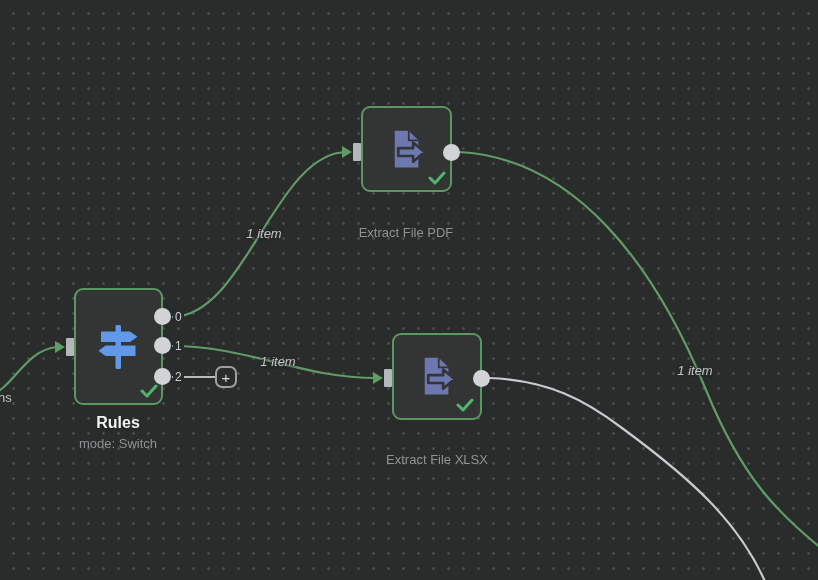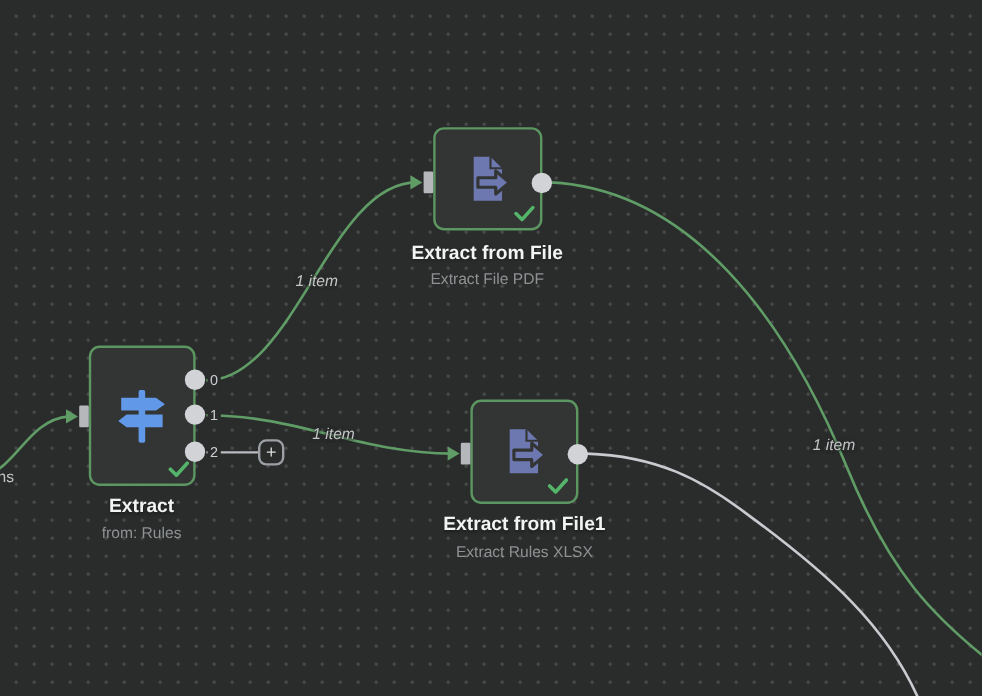--- a/index.html
+++ b/index.html
@@ -99,46 +99,44 @@
   </svg>
   <div class="port-arrow" style="left:55px;top:341px;"></div>
   <div class="port-rect" style="left:66px;top:338px;"></div>
   <div class="port-circle" style="left:154px;top:308px;"></div>
   <div class="port-circle" style="left:154px;top:337px;"></div>
   <div class="port-circle" style="left:154px;top:368px;"></div>
   <div class="port-num" style="left:173px;top:310px;">0</div>
   <div class="port-num" style="left:173px;top:339px;">1</div>
   <div class="port-num" style="left:173px;top:370px;">2</div>
   <button id="add-output">+</button>
-  <div class="node-title" style="left:118px;top:414px;">Extract</div>
-  <div class="node-subtitle" style="left:118px;top:436px;">from: Rules</div>
+  <div class="node-title" style="left:118px;top:414px;">Rules</div>
+  <div class="node-subtitle" style="left:118px;top:436px;">mode: Switch</div>
 
   <div class="node-box" style="left:361px;top:106px;width:91px;height:86px;"></div>
   <svg class="node-icon" style="left:386px;top:128px;" width="42" height="42" viewBox="0 0 48 48">
     <path d="M10 3 H26 L37 14 V45 H10 Z" fill="#6d78b0"></path>
     <path d="M26 3 V14 H37" fill="none" stroke="#333434" stroke-width="2"></path>
     <path d="M14 23 h17 v-6.5 l13 11 -13 11 v-6.5 h-17 z" fill="#6d78b0" stroke="#333434" stroke-width="3" stroke-linejoin="round"></path>
   </svg>
   <svg class="check" style="left:428px;top:171px;" width="18" height="14" viewBox="0 0 18 14">
     <polyline points="2,7 7,12 16,2" fill="none" stroke="#53b46a" stroke-width="3" stroke-linecap="round" stroke-linejoin="round"></polyline>
   </svg>
   <div class="port-arrow" style="left:342px;top:146px;"></div>
   <div class="port-rect" style="left:353px;top:143px;"></div>
   <div class="port-circle" style="left:443px;top:144px;"></div>
-  <div class="node-title" style="left:406px;top:203px;">Extract from File</div>
   <div class="node-subtitle" style="left:406px;top:225px;">Extract File PDF</div>
 
   <div class="node-box" style="left:392px;top:333px;width:90px;height:87px;"></div>
   <svg class="node-icon" style="left:416px;top:355px;" width="42" height="42" viewBox="0 0 48 48">
     <path d="M10 3 H26 L37 14 V45 H10 Z" fill="#6d78b0"></path>
     <path d="M26 3 V14 H37" fill="none" stroke="#333434" stroke-width="2"></path>
     <path d="M14 23 h17 v-6.5 l13 11 -13 11 v-6.5 h-17 z" fill="#6d78b0" stroke="#333434" stroke-width="3" stroke-linejoin="round"></path>
   </svg>
   <svg class="check" style="left:456px;top:398px;" width="18" height="14" viewBox="0 0 18 14">
     <polyline points="2,7 7,12 16,2" fill="none" stroke="#53b46a" stroke-width="3" stroke-linecap="round" stroke-linejoin="round"></polyline>
   </svg>
   <div class="port-arrow" style="left:373px;top:372px;"></div>
   <div class="port-rect" style="left:384px;top:369px;"></div>
   <div class="port-circle" style="left:473px;top:370px;"></div>
-  <div class="node-title" style="left:437px;top:429px;">Extract from File1</div>
-  <div class="node-subtitle" style="left:437px;top:452px;">Extract Rules XLSX</div>
+  <div class="node-subtitle" style="left:437px;top:452px;">Extract File XLSX</div>
 
 </div>
 
 </body></html>

